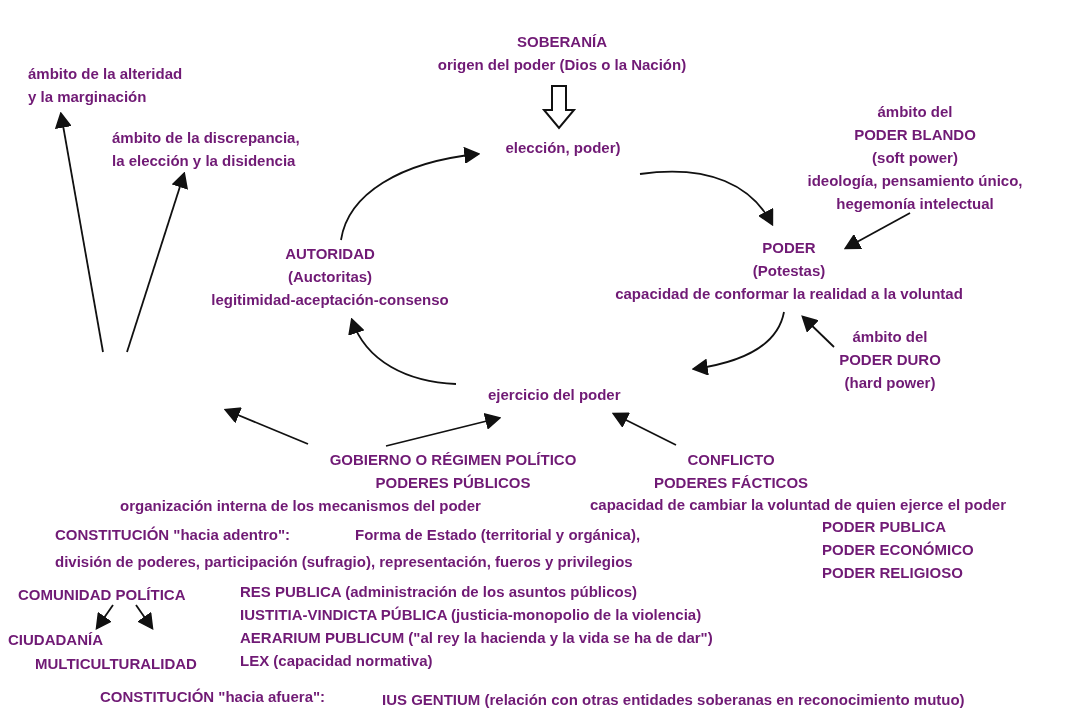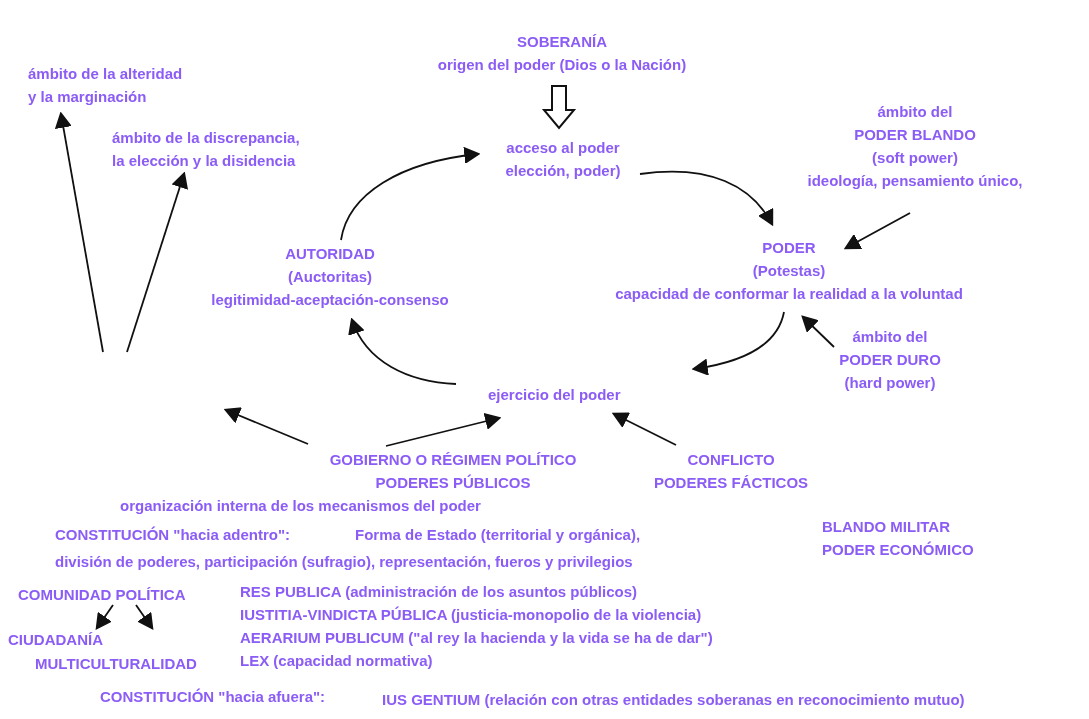--- a/index.html
+++ b/index.html
@@ -1,20 +1,20 @@
 <!DOCTYPE html>
 <html><head>
 <meta charset="utf-8">
 <style>
   * { margin:0; padding:0; box-sizing:border-box; }
   html,body { background:#ffffff; }
   body { font-family:"Liberation Sans", sans-serif; }
   .canvas {
     position:relative; width:1089px; height:719px;
-    background:#ffffff; color:#8b5cf6;
+    background:#ffffff; color:#701a75;
     font-weight:bold; font-size:15px; overflow:hidden;
   }
   .node { position:absolute; line-height:23px; white-space:nowrap; }
   .center { text-align:center; }
   .arrows { position:absolute; left:0; top:0; width:1089px; height:719px; pointer-events:none; }
   .arrows path, .arrows polygon { stroke:#111111; }
 </style>
 </head>
 <body>
 
@@ -51,29 +51,29 @@
     <div>ámbito de la alteridad</div>
     <div>y la marginación</div>
   </div>
 
   <div class="node" style="left:112px;top:126px">
     <div>ámbito de la discrepancia,</div>
     <div>la elección y la disidencia</div>
   </div>
 
   <div class="node center" style="left:463px;top:136px;width:200px">
-    <div>acceso al poder</div>
     <div>elección, poder)</div>
   </div>
 
   <div class="node center" style="left:765px;top:100px;width:300px">
     <div>ámbito del</div>
     <div>PODER BLANDO</div>
     <div>(soft power)</div>
     <div>ideología, pensamiento único,</div>
+    <div>hegemonía intelectual</div>
   </div>
 
   <div class="node center" style="left:180px;top:242px;width:300px">
     <div>AUTORIDAD</div>
     <div>(Auctoritas)</div>
     <div>legitimidad-aceptación-consenso</div>
   </div>
 
   <div class="node center" style="left:588px;top:236px;width:402px">
     <div>PODER</div>
@@ -97,34 +97,38 @@
   </div>
   <div class="node center" style="left:303px;top:448px;width:300px">
     <div>GOBIERNO O RÉGIMEN POLÍTICO</div>
     <div>PODERES PÚBLICOS</div>
   </div>
 
   <div class="node center" style="left:631px;top:448px;width:200px">
     <div>CONFLICTO</div>
     <div>PODERES FÁCTICOS</div>
   </div>
+  <div class="node" style="left:590px;top:493px">
+    <div>capacidad de cambiar la voluntad de quien ejerce el poder</div>
+  </div>
 
   <div class="node" style="left:55px;top:523px">
     <div>CONSTITUCIÓN "hacia adentro":</div>
   </div>
   <div class="node" style="left:355px;top:523px">
     <div>Forma de Estado (territorial y orgánica),</div>
   </div>
   <div class="node" style="left:55px;top:550px">
     <div>división de poderes, participación (sufragio), representación, fueros y privilegios</div>
   </div>
 
   <div class="node" style="left:822px;top:515px">
-    <div>BLANDO MILITAR</div>
+    <div>PODER PUBLICA</div>
     <div>PODER ECONÓMICO</div>
+    <div>PODER RELIGIOSO</div>
   </div>
 
   <div class="node" style="left:18px;top:583px">
     <div>COMUNIDAD POLÍTICA</div>
   </div>
 
   <div class="node" style="left:240px;top:580px">
     <div>RES PUBLICA (administración de los asuntos públicos)</div>
     <div>IUSTITIA-VINDICTA PÚBLICA (justicia-monopolio de la violencia)</div>
     <div>AERARIUM PUBLICUM ("al rey la hacienda y la vida se ha de dar")</div>

